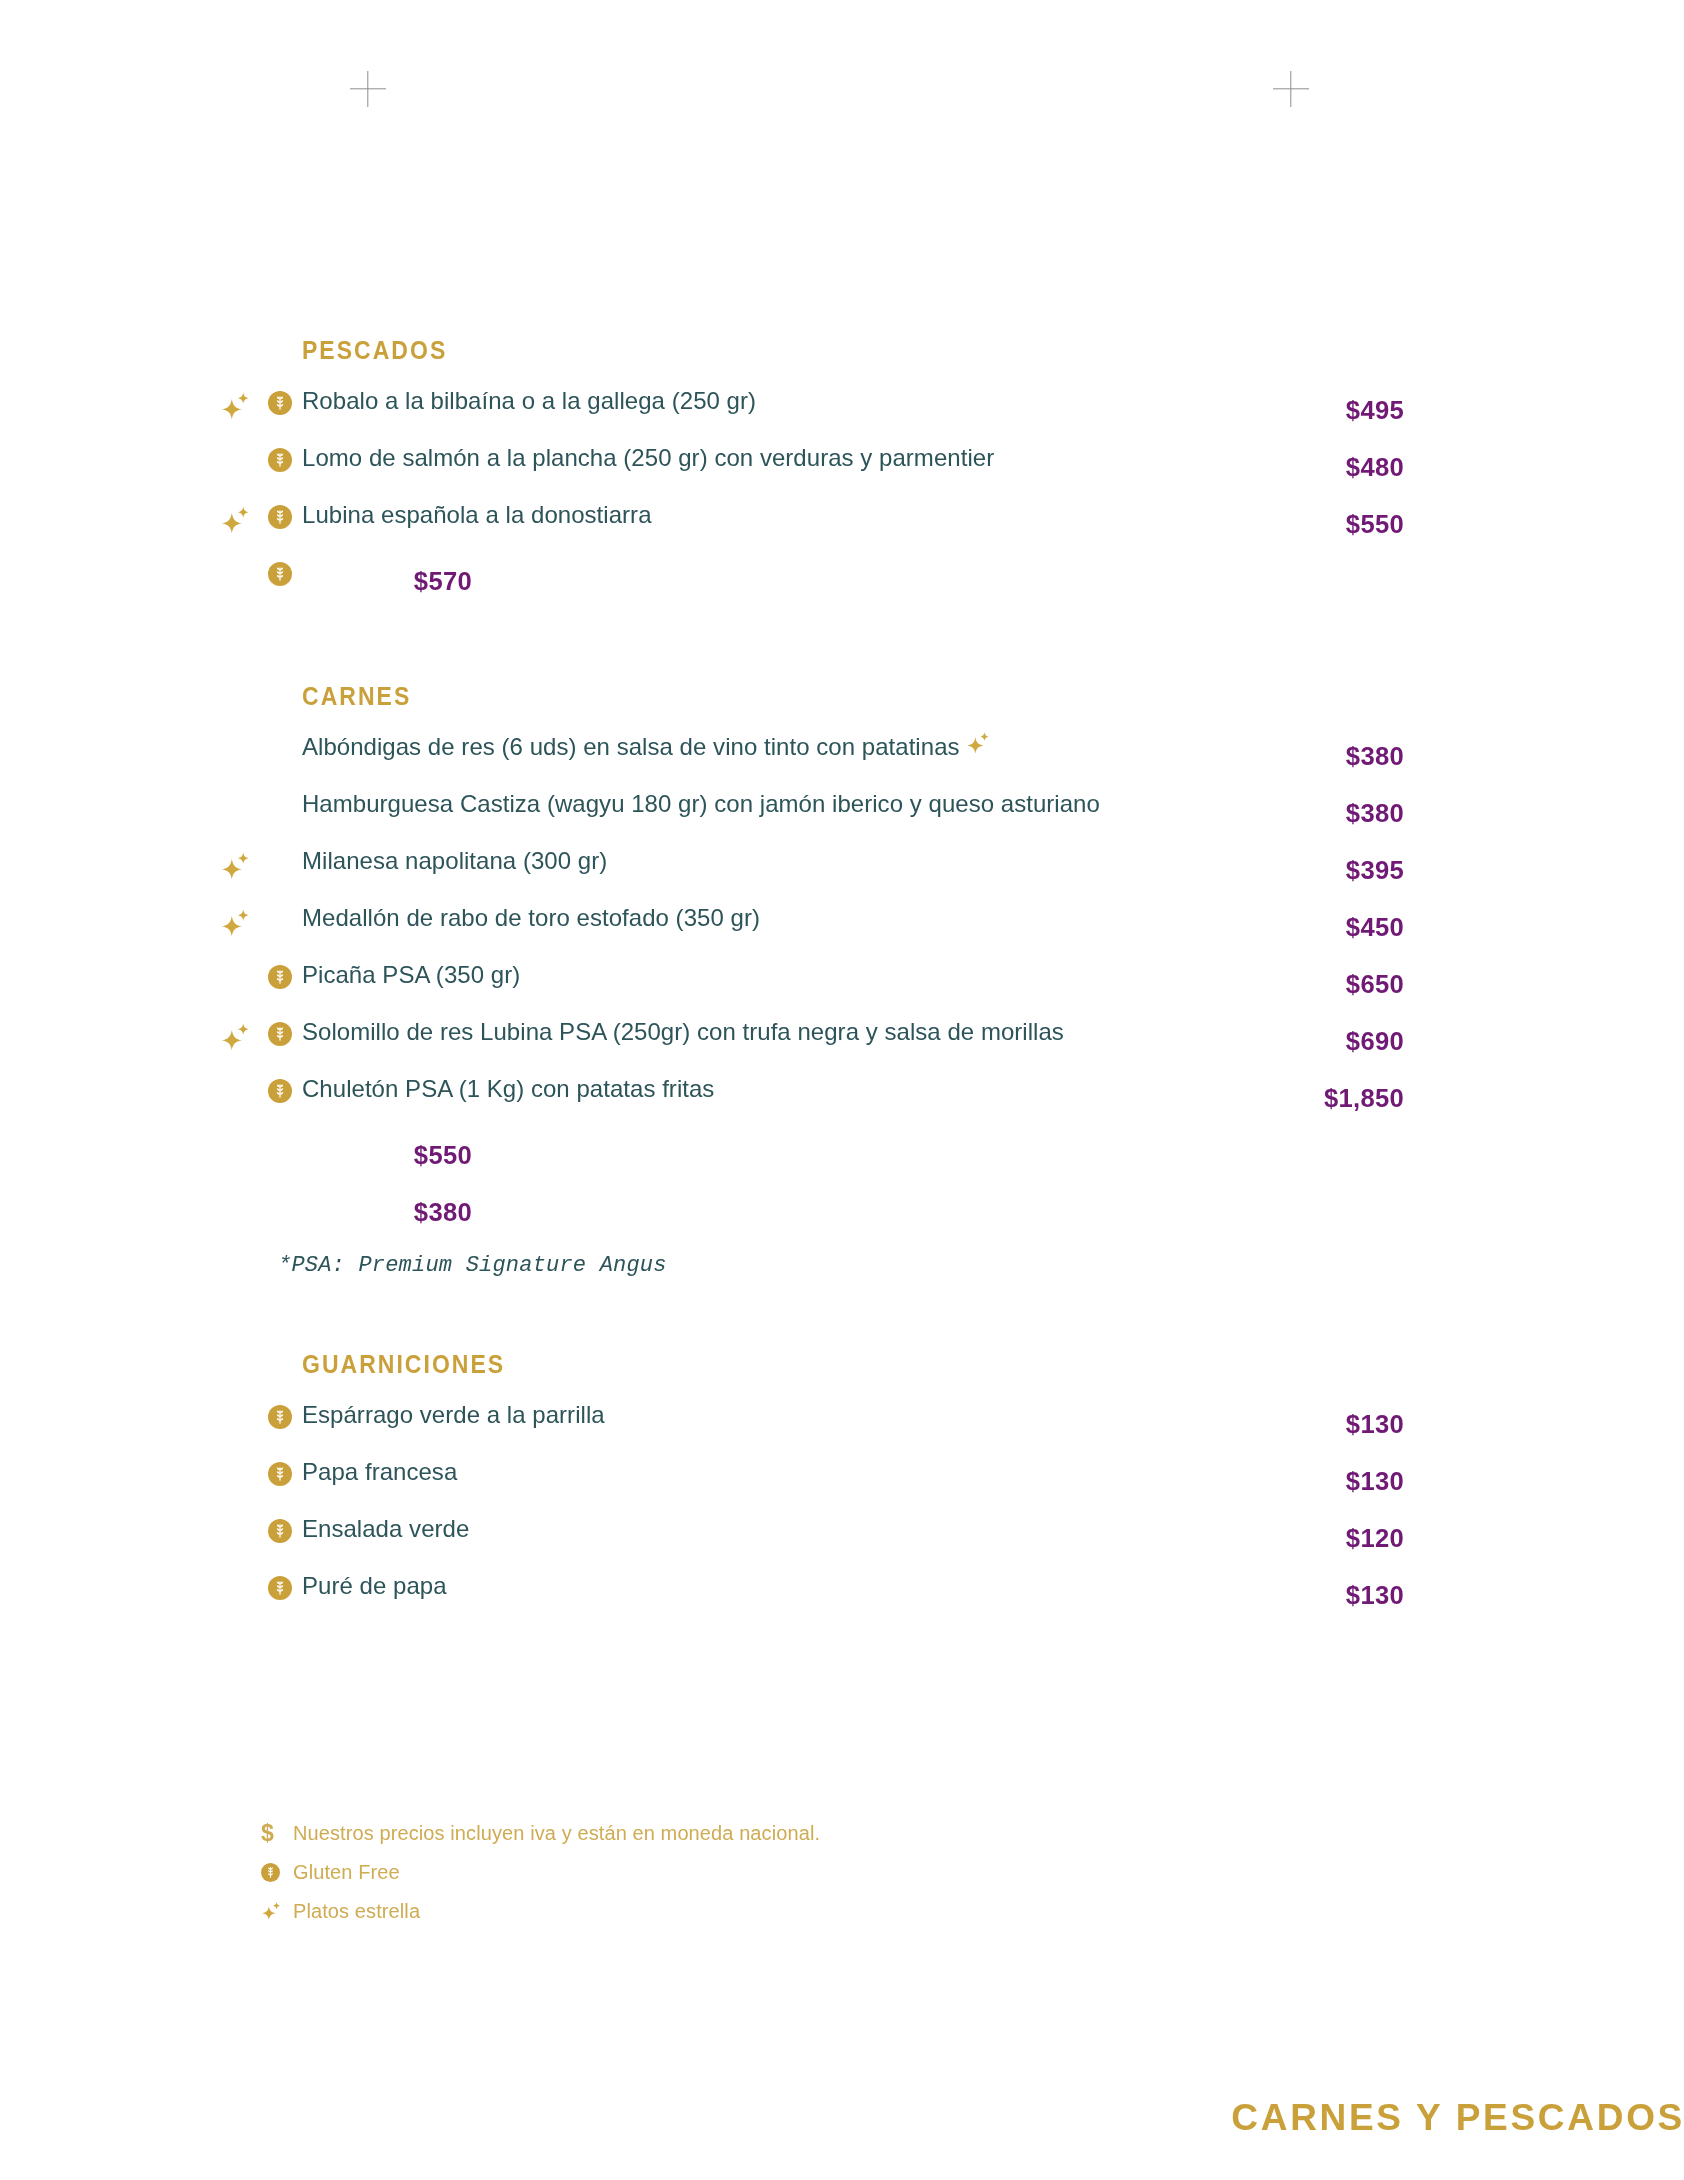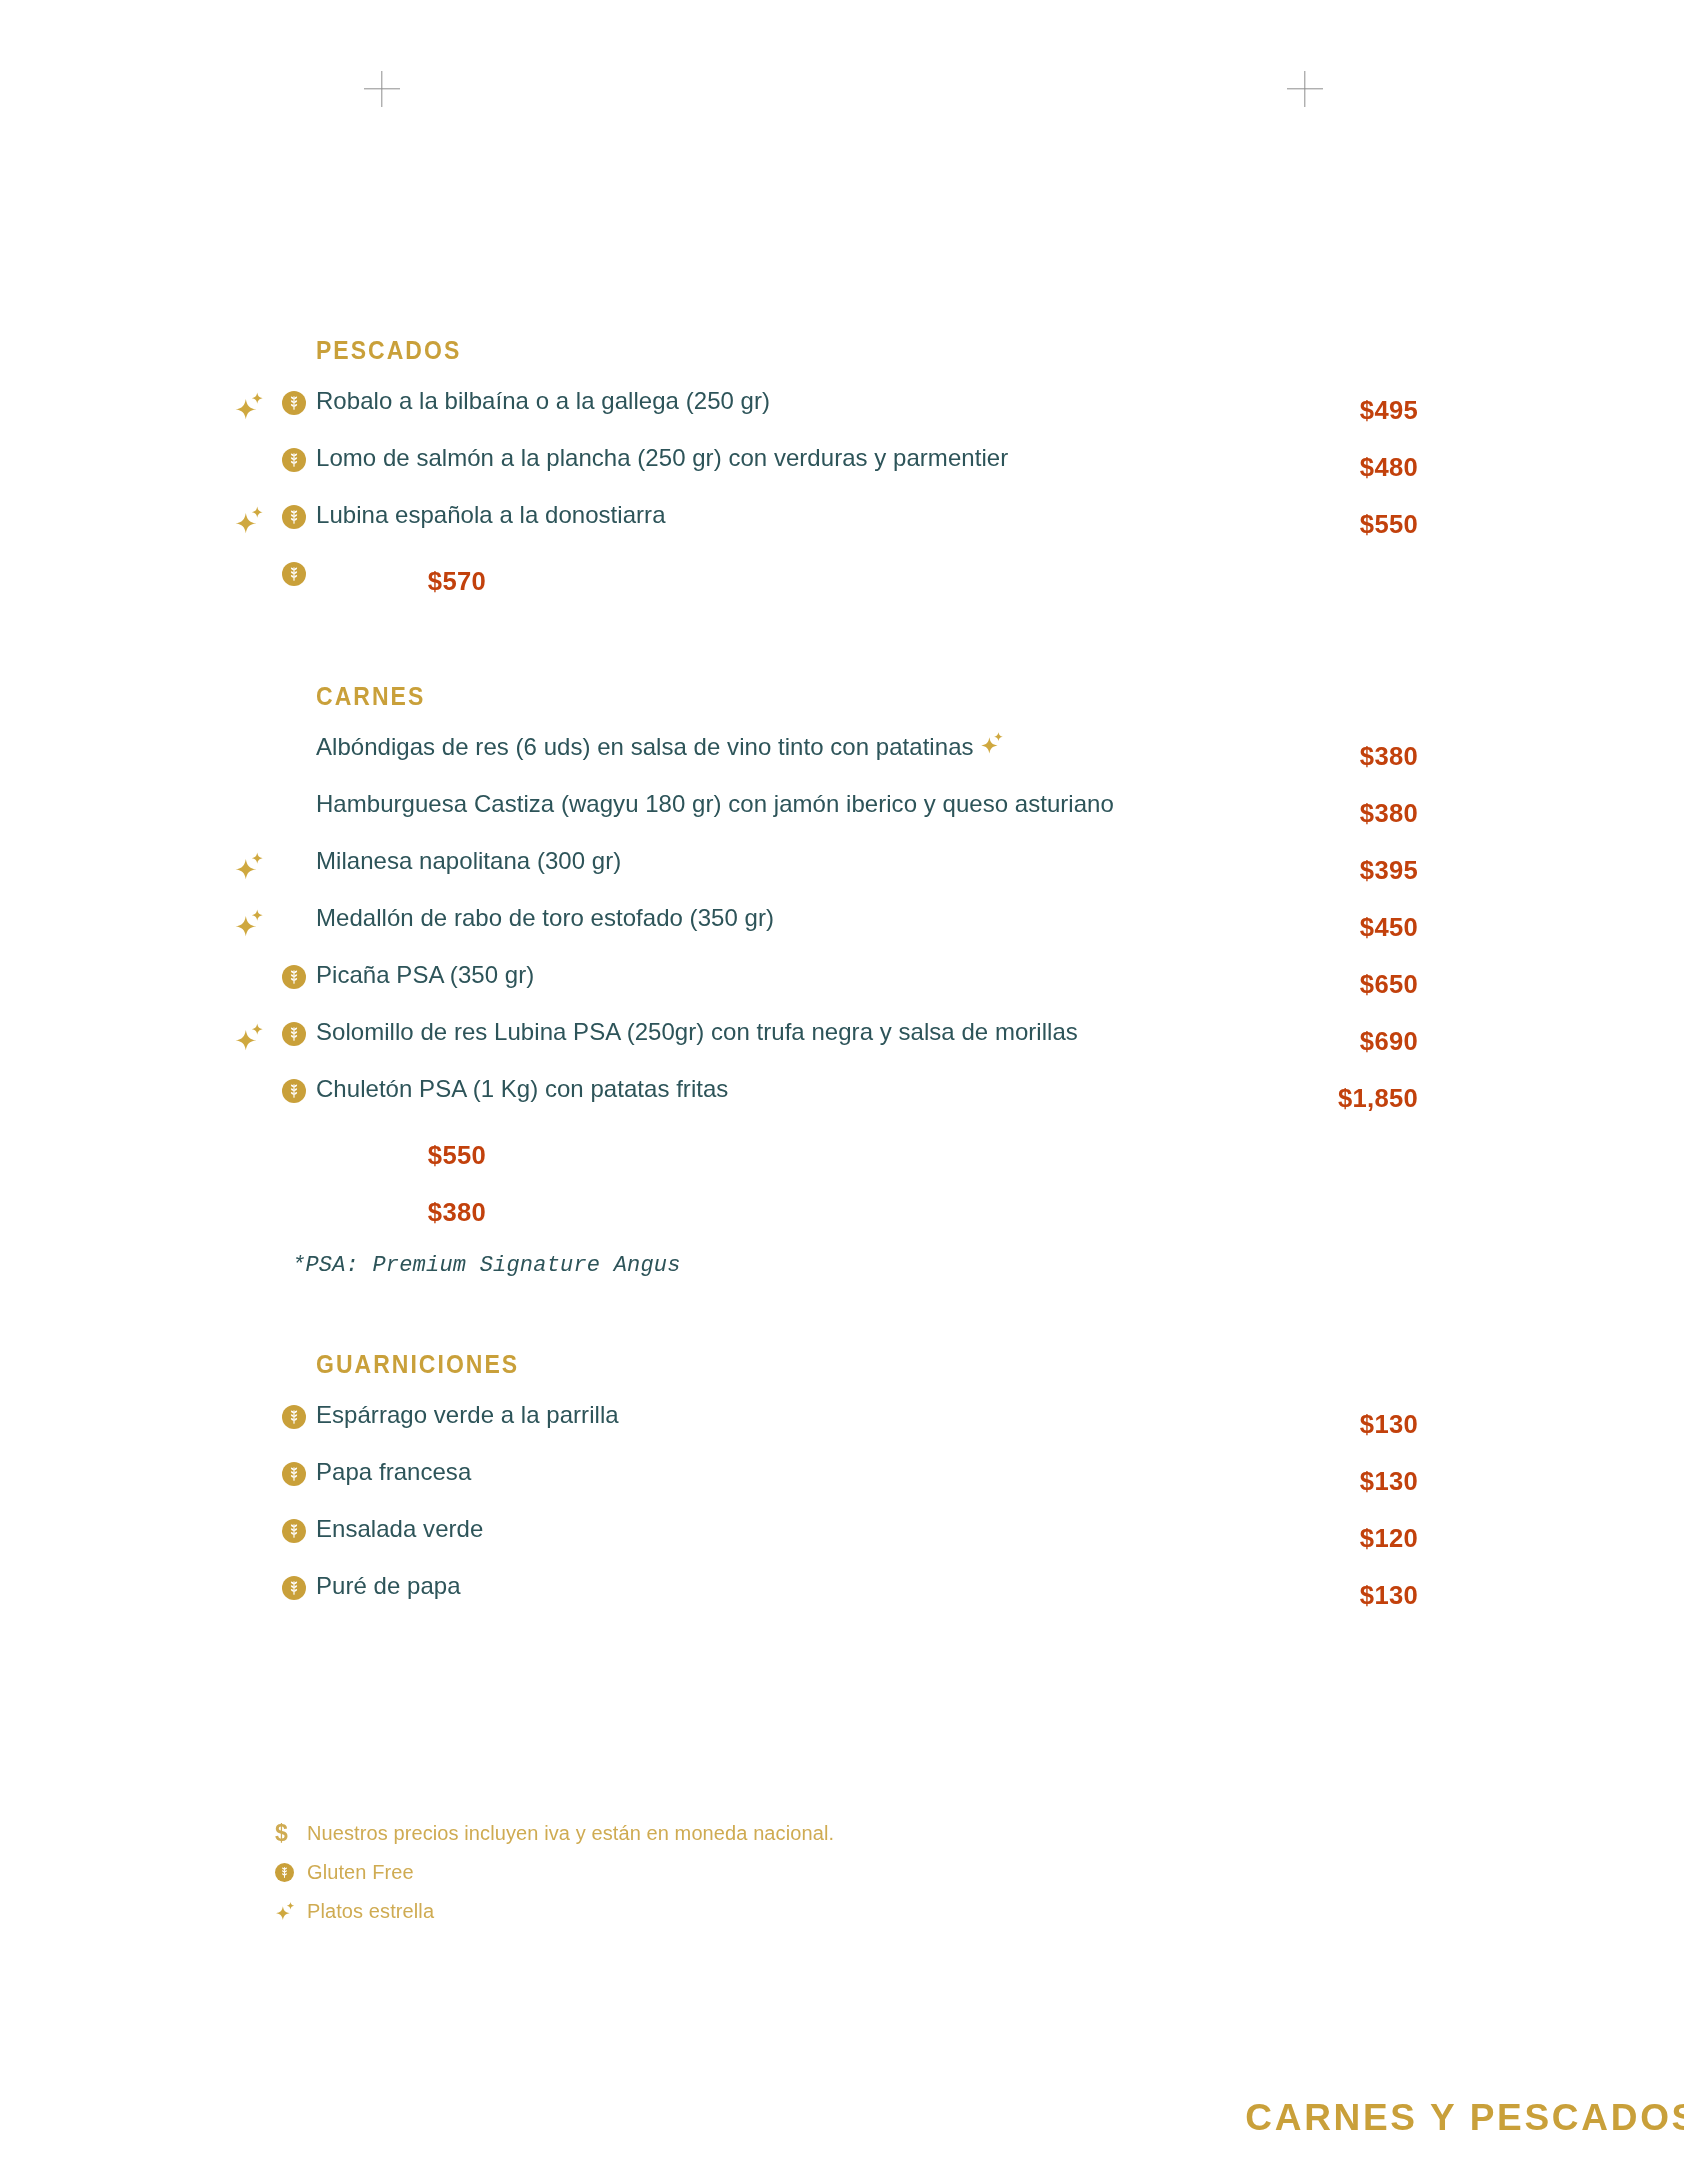--- a/index.html
+++ b/index.html
@@ -36,21 +36,21 @@
     top: 0; left: 50%;
     height: 100%; width: 1.4px;
     transform: translateX(-50%);
   }
   #crop-left  { left: 350px; top: 71px; }
   #crop-right { left: 1273px; top: 71px; }
 
   
   .page {
     position: absolute;
-    left: 14px; top: 0;
+    left: 0; top: 0;
     width: 1461px;
     height: 2181px;
   }
 
   .content {
     position: absolute;
     left: 220px;
     top: 336px;
     width: 1184px;
   }
@@ -100,21 +100,21 @@
     letter-spacing: 0.04px;
     padding-top: 1.7px;
     white-space: nowrap;
   }
   .namecol.wrap { white-space: normal; }
 
   .pricecol {
     flex: 0 0 170px;
     width: 170px;
     text-align: right;
-    color: #c2410c;
+    color: #701a75;
     font-size: 25.6px;
     font-weight: 700;
     letter-spacing: 0.3px;
     padding-top: 13.6px;
     white-space: nowrap;
   }
 
   
   .inline-star {
     display: inline-block;

